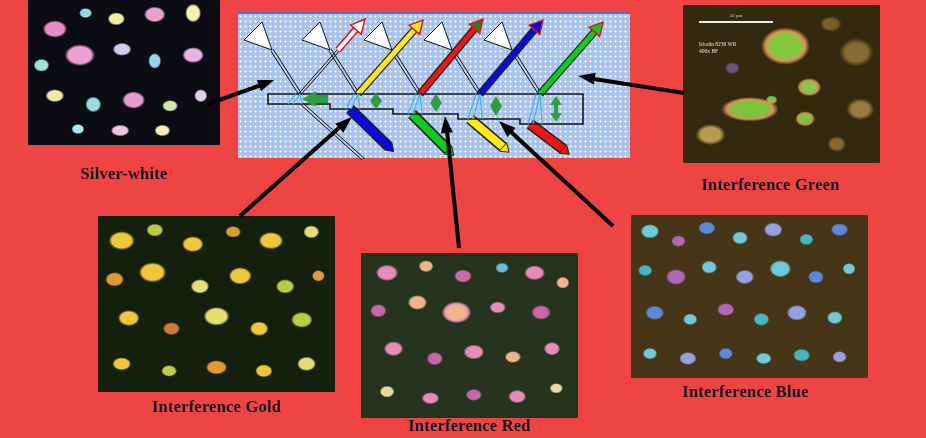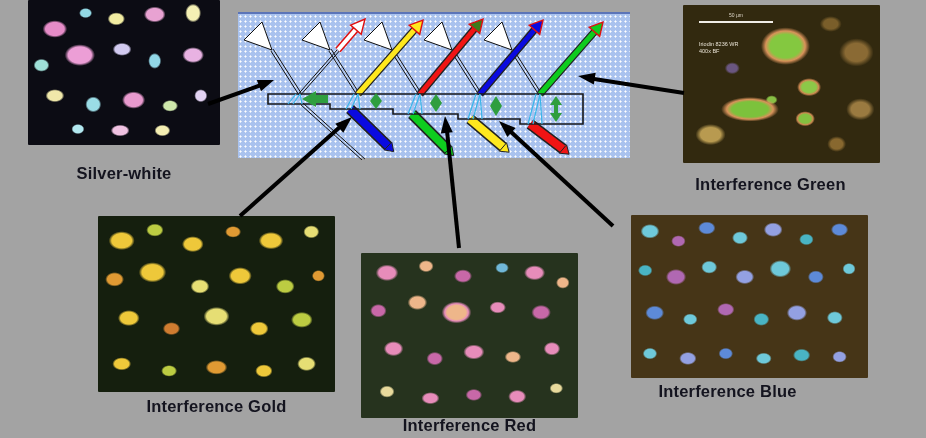--- a/index.html
+++ b/index.html
@@ -1,17 +1,17 @@
 <!DOCTYPE html>
 <html style="--diagram_bg: #a9c2ee; --ray_blue: #0a0ae0; --ray_green: #0ecc1e; --ray_yellow: #ffe81e; --ray_red: #f01414; --ray_head_olive: #3f7a1a; --marker_green: #2f9e3f; --refraction_cyan: #3ab6ea; --arrow_outline_red: #e01010; --label_ink: #14141f;"><head>
 <meta charset="utf-8">
 <style>
   html,body{margin:0;padding:0;background:#ffffff;}
-  .canvas{position:relative;width:926px;height:438px;background:#a3a3a3;overflow:hidden;
-          font-family:Liberation Sans, sans-serif;}
+  .canvas{position:relative;width:926px;height:438px;background:#ef4444;overflow:hidden;
+          font-family:Liberation Serif, serif;}
   .photo{position:absolute;border-radius:1px;}
   .caption{position:absolute;font-weight:700;font-size:16.5px;color:var(--label_ink,#14141f);
            text-align:center;letter-spacing:0.2px;}
   
   .photo-silver{left:28px;top:0px;width:192px;height:145px;background-color:#0c0c14;background-image:
     radial-gradient(17px 12px at 14% 20%,#e68cc8 0 55%,transparent 72%),
     radial-gradient(9px 7px at 30% 9%,#92d8e4 0 55%,transparent 72%),
     radial-gradient(12px 9px at 46% 13%,#f2eda2 0 55%,transparent 72%),
     radial-gradient(15px 11px at 66% 10%,#e8a2d2 0 55%,transparent 72%),
     radial-gradient(11px 13px at 86% 9%,#f4f0b4 0 55%,transparent 72%),
@@ -159,21 +159,21 @@
     <div class="scalebar"></div>
     <div class="photo-annot">
       <div>Iriodin 8236 WR</div>
       <div>400x BF</div>
     </div>
   </div>
 
   <div class="caption" style="left:28px;top:164px;width:192px;">Silver-white</div>
   <div class="caption" style="left:361px;top:416px;width:217px;">Interference Red</div>
   <div class="caption" style="left:98px;top:397px;width:237px;">Interference Gold</div>
-  <div class="caption" style="left:610px;top:382px;width:235px;">Interference Blue</div>
+  <div class="caption" style="left:628px;top:382px;width:235px;">Interference Blue</div>
   <div class="caption" style="left:672px;top:175px;width:197px;">Interference Green</div>
 
   <div class="diagram">
     <svg width="392" height="146" viewBox="0 0 392 146">
 
       <g>
         <path class="st-ink" d="M35.2,35.2 L63.2,79.2 M32.8,36.8 L60.8,80.8"></path>
         <path class="st-ink" d="M93.2,35.2 L121.2,79.2 M90.8,36.8 L118.8,80.8"></path>
         <path class="st-ink" d="M155.2,35.2 L183.2,79.2 M152.8,36.8 L180.8,80.8"></path>
         <path class="st-ink" d="M215.2,35.2 L243.2,79.2 M212.8,36.8 L240.8,80.8"></path>

